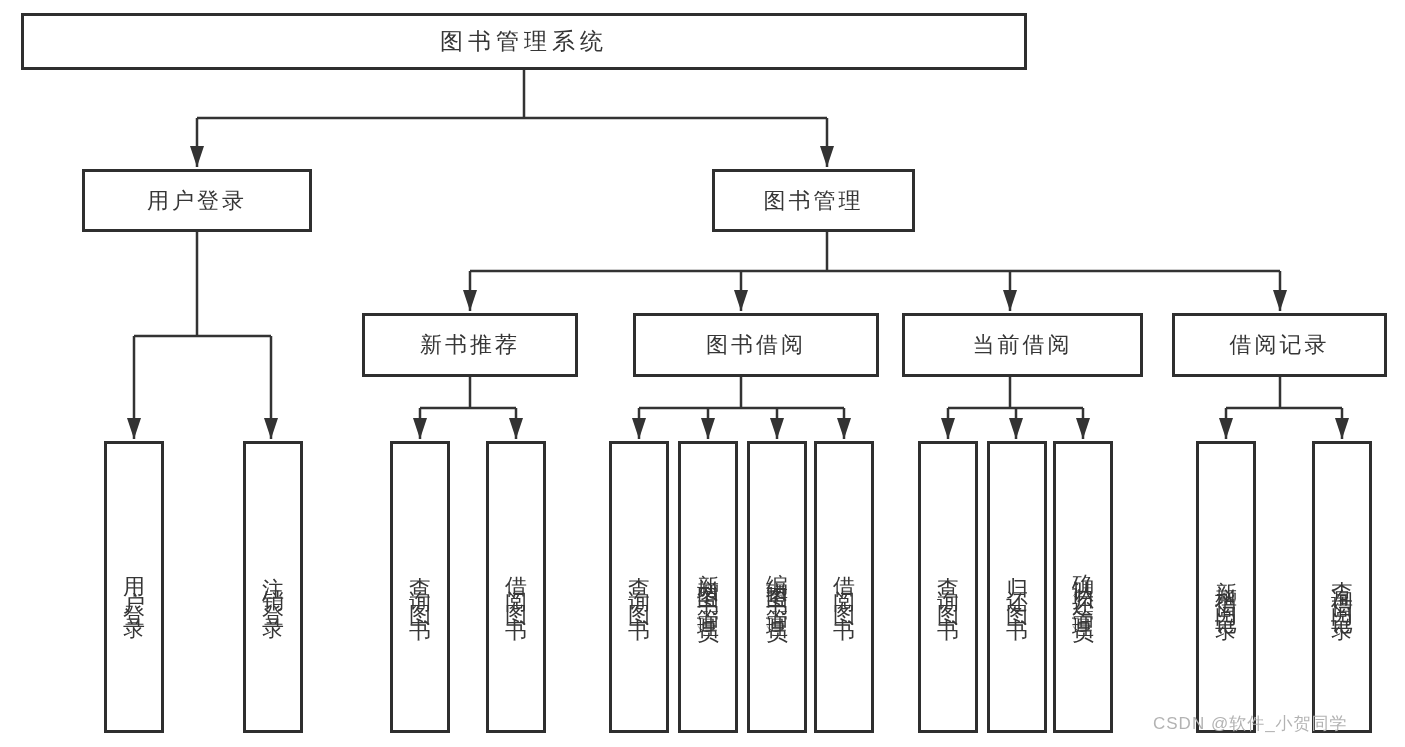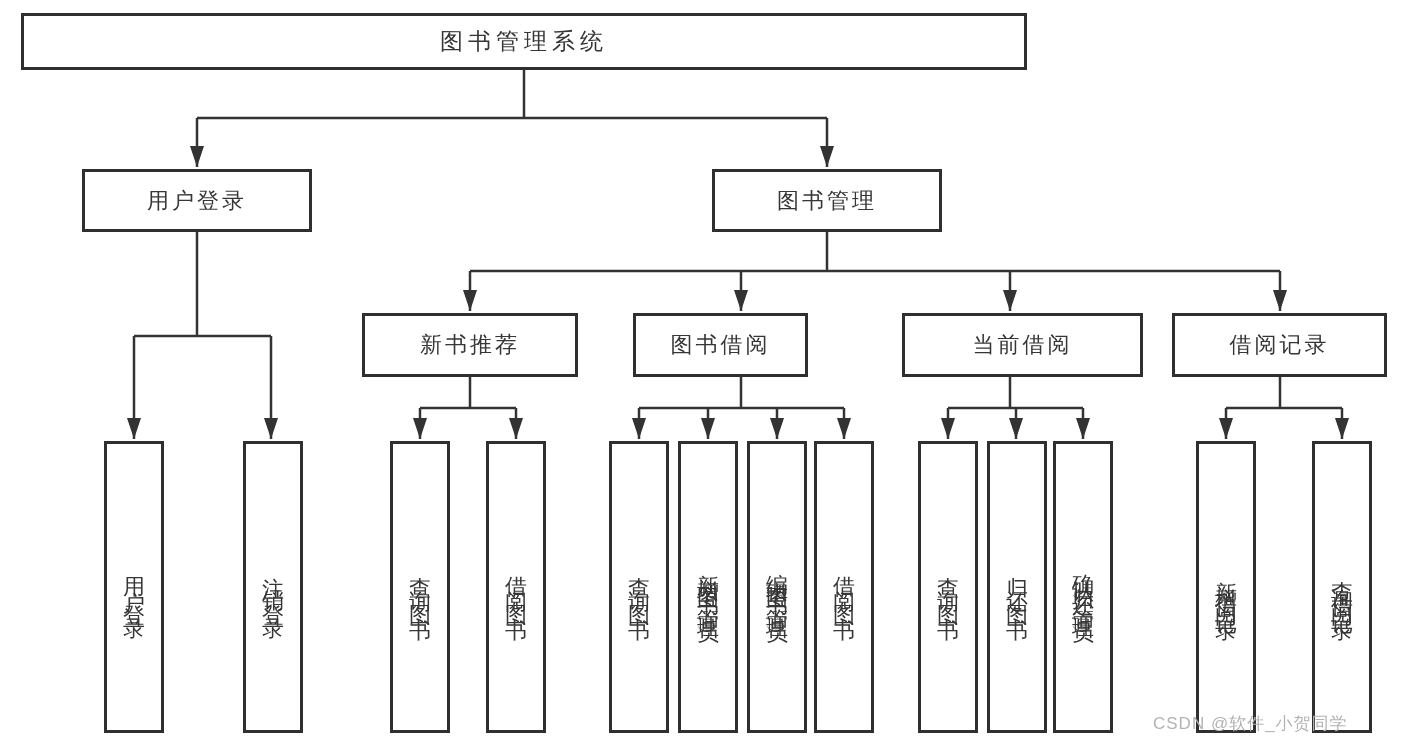--- a/index.html
+++ b/index.html
@@ -133,28 +133,28 @@
     </g>
   </svg>
 
   <div class="box h root" style="left:21px; top:13px; width:1006px; height:57px;">
     <span>图书管理系统</span>
   </div>
 
   <div class="box h" style="left:82px; top:169px; width:230px; height:63px;">
     <span>用户登录</span>
   </div>
-  <div class="box h" style="left:712px; top:169px; width:230px; height:63px;">
+  <div class="box h" style="left:712px; top:169px; width:203px; height:63px;">
     <span>图书管理</span>
   </div>
 
   <div class="box h" style="left:362px; top:313px; width:216px; height:64px;text-align:center;">
     <span>新书推荐</span>
   </div>
-  <div class="box h" style="left:633px; top:313px; width:175px; height:64px;">
+  <div class="box h" style="left:633px; top:313px; width:246px; height:64px;">
     <span>图书借阅</span>
   </div>
   <div class="box h" style="left:902px; top:313px; width:241px; height:64px;">
     <span>当前借阅</span>
   </div>
   <div class="box h" style="left:1172px; top:313px; width:215px; height:64px;">
     <span>借阅记录</span>
   </div>
 
   <div class="box v" style="left:104px; top:441px; width:60px; height:292px;">

